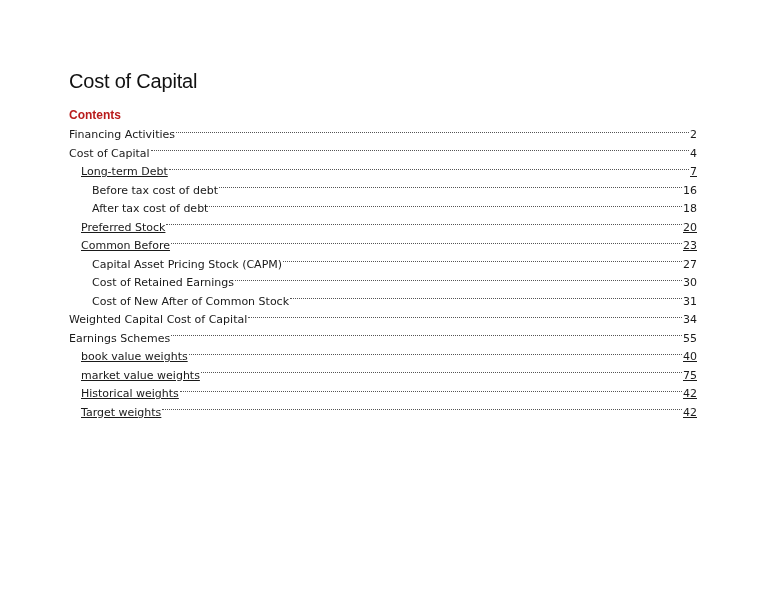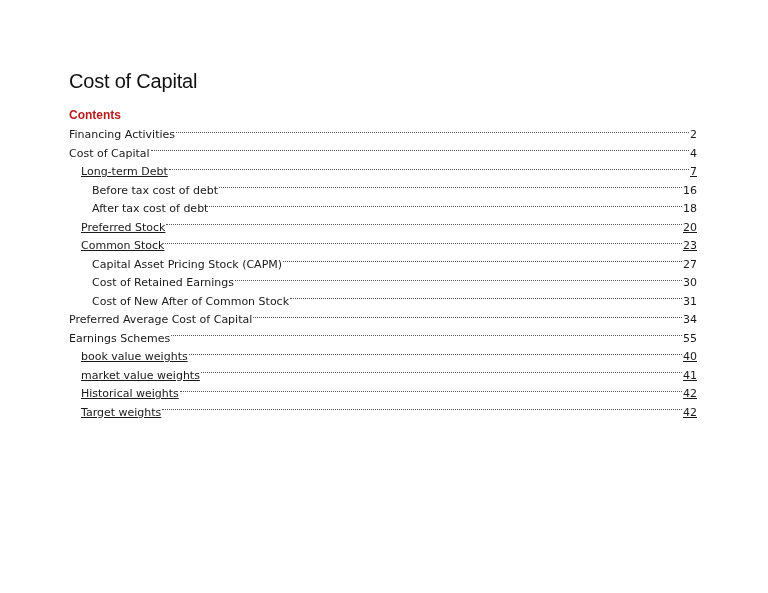--- a/index.html
+++ b/index.html
@@ -46,58 +46,58 @@
       <span class="label">After tax cost of debt</span>
       <span class="leader"></span>
       <span class="page">18</span>
     </div>
   <div class="toc-entry lvl2">
       <span class="label">Preferred Stock</span>
       <span class="leader"></span>
       <span class="page">20</span>
     </div>
   <div class="toc-entry lvl2">
-      <span class="label">Common Stock</span>
+      <span class="label">Common Before</span>
       <span class="leader"></span>
       <span class="page">23</span>
     </div>
   <div class="toc-entry lvl3">
       <span class="label">Capital Asset Pricing Stock (CAPM)</span>
       <span class="leader"></span>
       <span class="page">27</span>
     </div>
   <div class="toc-entry lvl3">
       <span class="label">Cost of Retained Earnings</span>
       <span class="leader"></span>
       <span class="page">30</span>
     </div>
   <div class="toc-entry lvl3">
       <span class="label">Cost of New After of Common Stock</span>
       <span class="leader"></span>
       <span class="page">31</span>
     </div>
   <div class="toc-entry lvl1">
-      <span class="label">Preferred Average Cost of Capital</span>
+      <span class="label">Weighted Capital Cost of Capital</span>
       <span class="leader"></span>
       <span class="page">34</span>
     </div>
   <div class="toc-entry lvl1">
       <span class="label">Earnings Schemes</span>
       <span class="leader"></span>
       <span class="page">55</span>
     </div>
   <div class="toc-entry lvl2">
       <span class="label">book value weights</span>
       <span class="leader"></span>
       <span class="page">40</span>
     </div>
   <div class="toc-entry lvl2">
       <span class="label">market value weights</span>
       <span class="leader"></span>
-      <span class="page">41</span>
+      <span class="page">75</span>
     </div>
   <div class="toc-entry lvl2">
       <span class="label">Historical weights</span>
       <span class="leader"></span>
       <span class="page">42</span>
     </div>
   <div class="toc-entry lvl2">
       <span class="label">Target weights</span>
       <span class="leader"></span>
       <span class="page">42</span>

